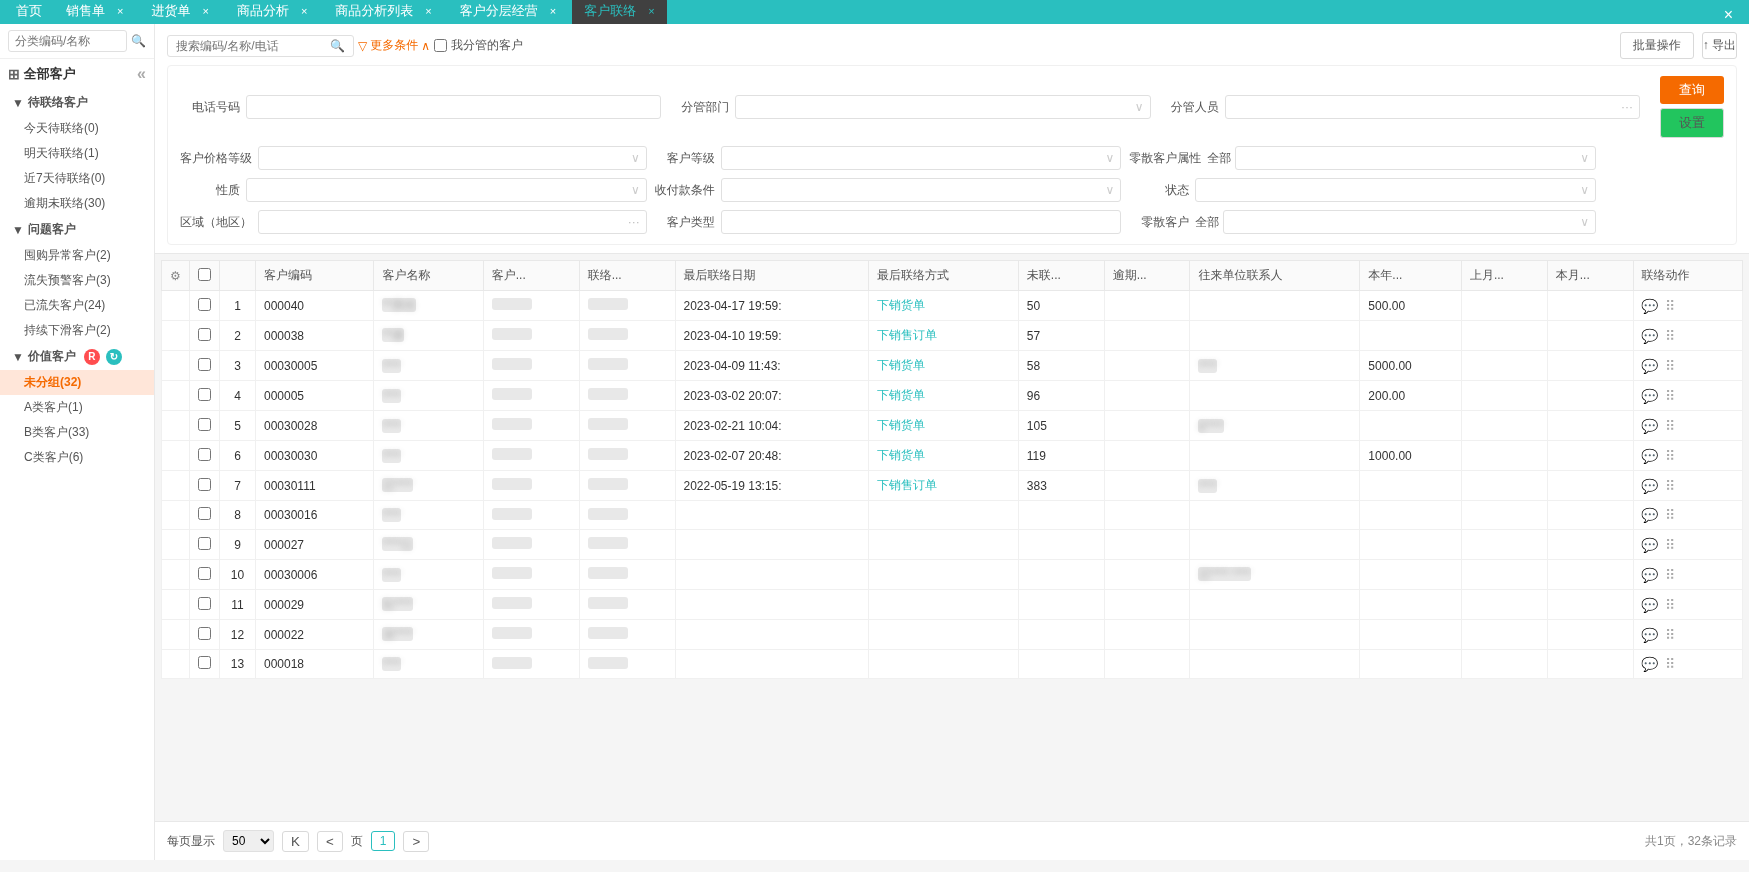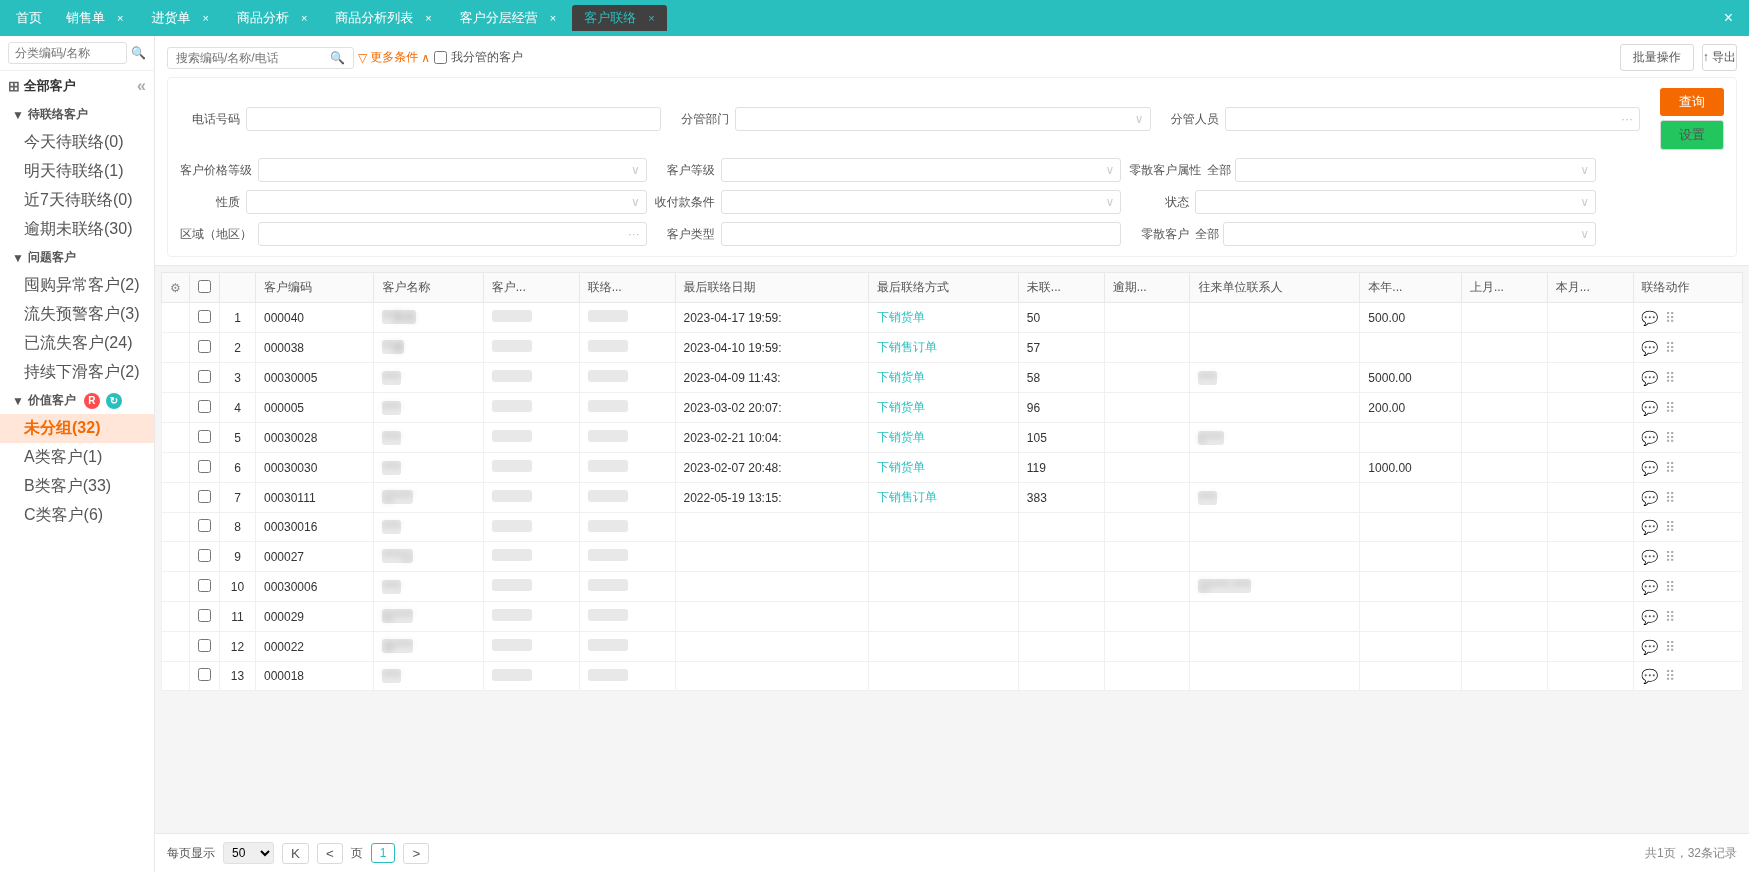--- a/index.html
+++ b/index.html
@@ -1,23 +1,23 @@
 <!DOCTYPE html>
 <html><head>
   <meta charset="utf-8">
   <style>
     * { box-sizing: border-box; margin: 0; padding: 0; }
     body { font-family: 'Microsoft YaHei', Arial, sans-serif; font-size: 12px; background: #f5f5f5; color: #333; overflow: hidden; }
 
     
     .top-nav {
       display: flex;
-      align-items: center;
+      align-items: flex-end;
       background: #2abfbf;
-      height: 36px;
+      height: 24px;
       padding: 0 8px;
       gap: 4px;
     }
     .nav-tab {
       display: flex;
       align-items: center;
       padding: 4px 12px;
       color: #fff;
       font-size: 13px;
       cursor: pointer;
@@ -84,21 +84,21 @@
       color: #555;
       font-weight: bold;
       gap: 4px;
       cursor: pointer;
     }
 
     .sidebar-item {
       display: flex;
       align-items: center;
       padding: 4px 8px 4px 24px;
-      font-size: 16px;
+      font-size: 12px;
       color: #555;
       cursor: pointer;
     }
     .sidebar-item.active { background: #ffe6d9; color: #f56a00; font-weight: bold; }
 
     
     .content-area {
       flex: 1;
       display: flex;
       flex-direction: column;

